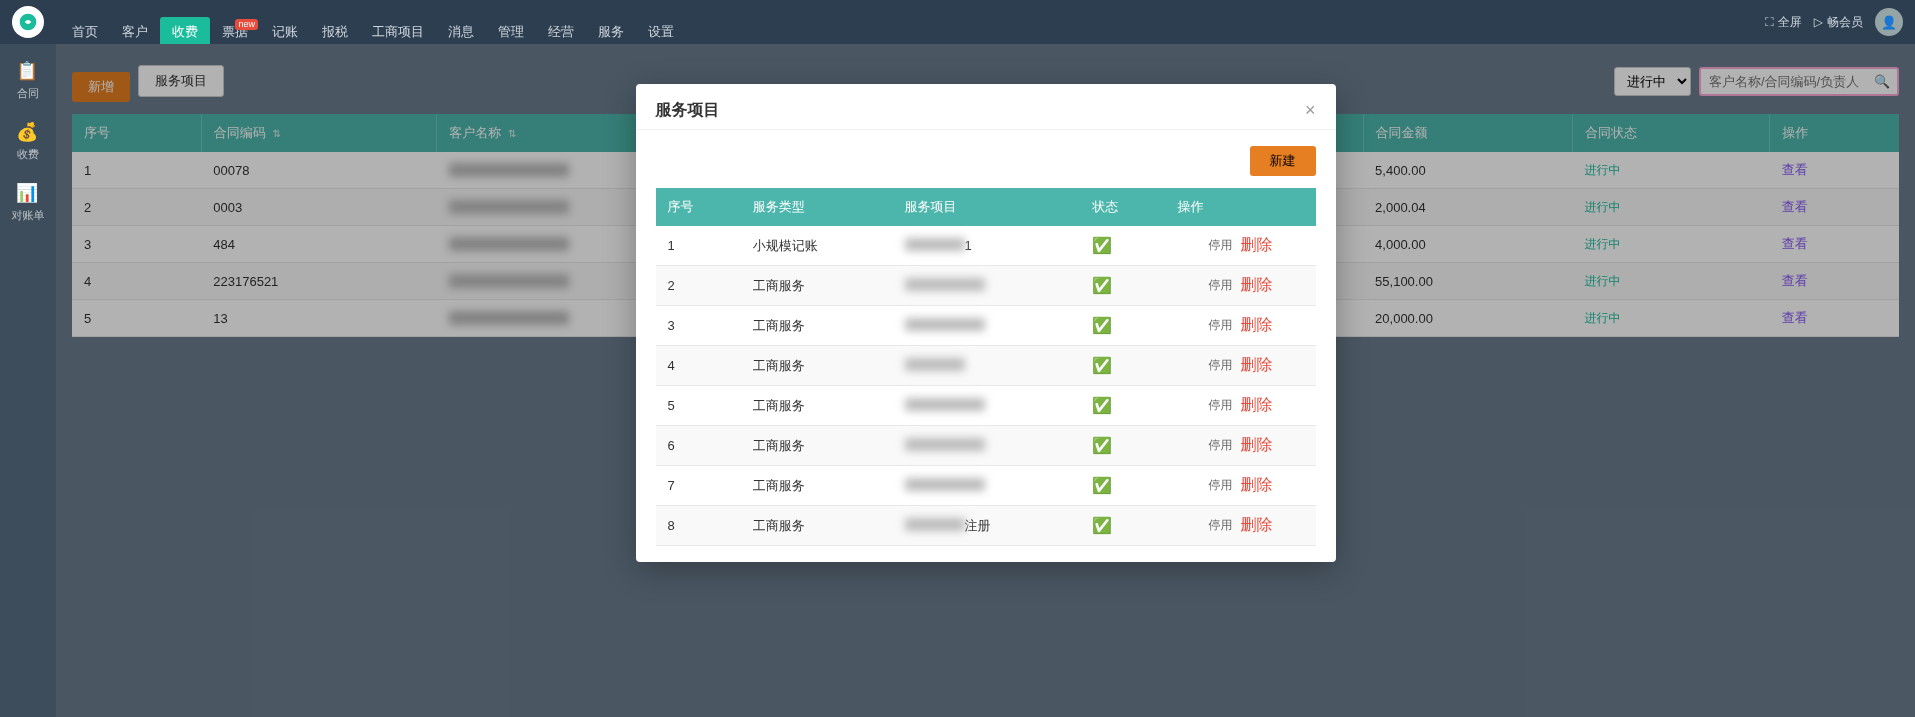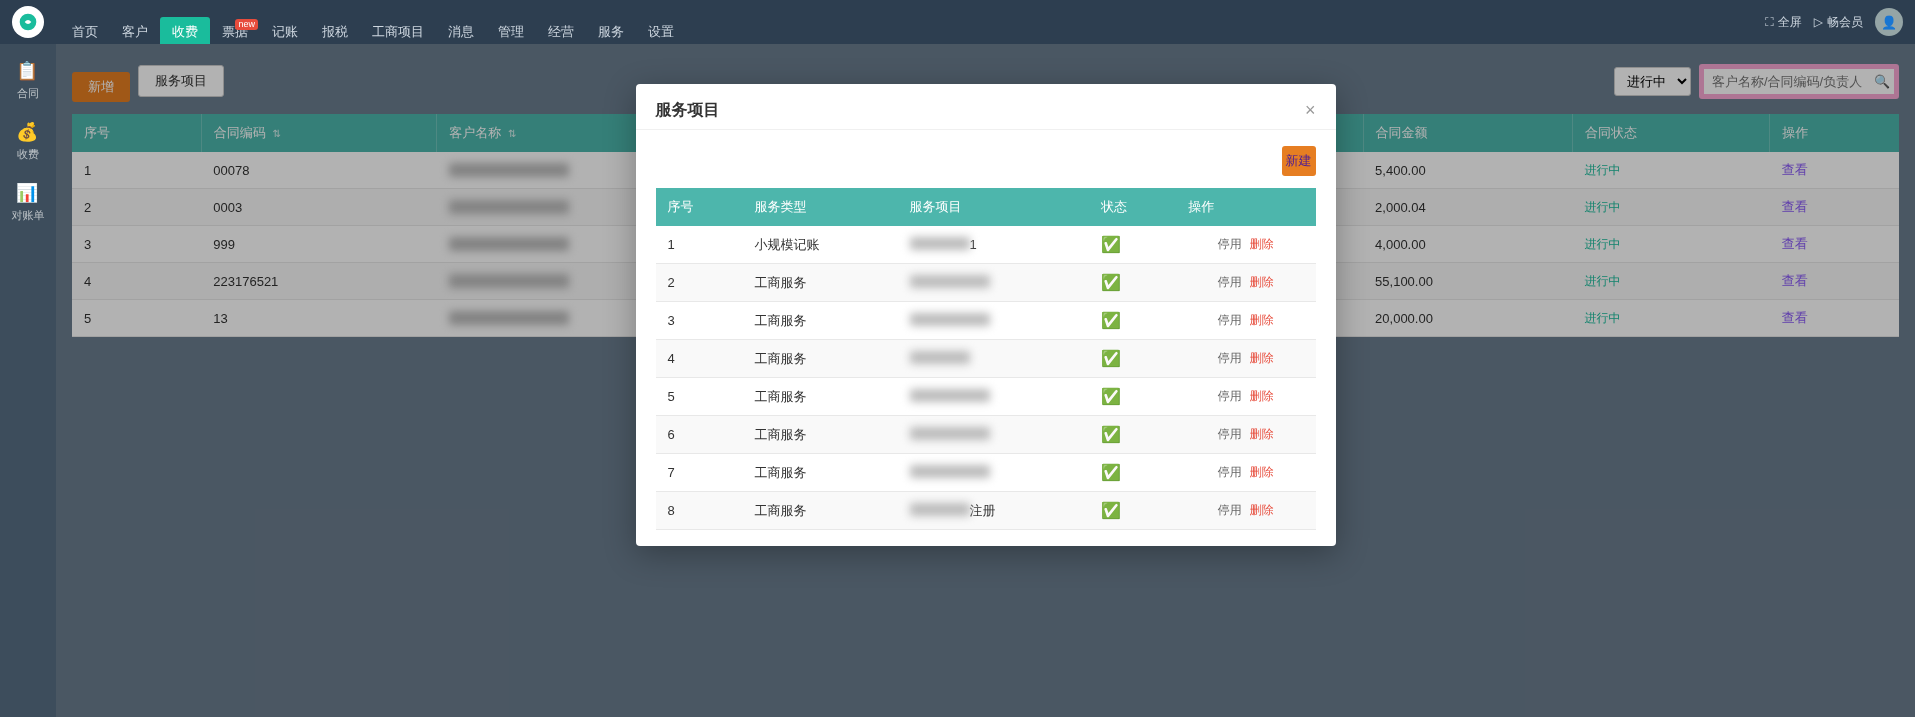--- a/index.html
+++ b/index.html
@@ -114,21 +114,21 @@
     }
     .toolbar-right { margin-left: auto; display: flex; align-items: center; gap: 8px; }
     .status-select {
       border: 1px solid #ccc;
       border-radius: 3px;
       padding: 5px 8px;
       font-size: 13px;
       background: #fff;
     }
     .search-input {
-      border: 5px solid #f9a8d4;
+      border: 2px solid #f9a8d4;
       border-radius: 3px;
       padding: 5px 28px 5px 8px;
       font-size: 13px;
       width: 200px;
       background: #fff;
     }
     .search-wrap { position: relative; }
     .search-wrap .search-icon {
       position: absolute; right: 8px; top: 50%; transform: translateY(-50%);
       color: #999; cursor: pointer;
@@ -195,43 +195,43 @@
       align-items: center;
       justify-content: space-between;
       border-bottom: 1px solid #f0f0f0;
     }
     .modal-title { font-size: 16px; font-weight: bold; color: #333; }
     .modal-close { cursor: pointer; color: #999; font-size: 18px; }
     .modal-body { padding: 16px 20px; flex: 1; overflow: hidden; display: flex; flex-direction: column; }
     .modal-toolbar { display: flex; justify-content: flex-end; margin-bottom: 12px; }
     .btn-new-modal {
       background: #e67e22;
-      color: #4c1d95;
+      color: #000000;
       border: none;
-      padding: 6px 4px;
+      padding: 6px 20px;
       border-radius: 3px;
       cursor: pointer;
       font-size: 13px;
     }
 
     .modal-table-wrap { flex: 1; overflow-y: auto; position: relative; }
     .modal-table { width: 100%; border-collapse: collapse; }
     .modal-table thead tr { background: #4db6ac; color: #fff; }
     .modal-table thead th {
       padding: 10px 12px;
       text-align: left;
       font-weight: normal;
       font-size: 13px;
     }
     .modal-table tbody tr { border-bottom: 1px solid #e8e8e8; }
     .modal-table tbody tr:nth-child(even) { background: #f9f9f9; }
     .modal-table tbody td { padding: 9px 12px; font-size: 13px; color: #333; }
     .check-icon { color: #1abc9c; font-size: 16px; }
     .btn-stop { color: #666; cursor: pointer; font-size: 12px; }
-    .btn-delete { color: #e74c3c; cursor: pointer; font-size: 12px; margin-left: 8px; }
+    .btn-delete { color: #e74c3c; cursor: pointer; font-size: 16px; margin-left: 8px; }
     .action-cell { display: flex; align-items: center; justify-content: center; }
 
     
     .modal-table-wrap::-webkit-scrollbar { width: 8px; }
     .modal-table-wrap::-webkit-scrollbar-track { background: #f1f1f1; }
     .modal-table-wrap::-webkit-scrollbar-thumb { background: #ccc; border-radius: 4px; }
   </style>
 </head>
 <body>
 
@@ -338,21 +338,21 @@
       <td>0003</td>
       <td><span class="blurred" style="width:120px;height:14px;">&nbsp;&nbsp;&nbsp;&nbsp;&nbsp;&nbsp;&nbsp;&nbsp;&nbsp;&nbsp;&nbsp;&nbsp;</span></td>
       <td>小规模记账</td>
       <td>202305-202404</td>
       <td>2,000.04</td>
       <td><span class="status-badge">进行中</span></td>
       <td><span class="link-view">查看</span></td>
     </tr>
           <tr>
       <td>3</td>
-      <td>999</td>
+      <td>484</td>
       <td><span class="blurred" style="width:120px;height:14px;">&nbsp;&nbsp;&nbsp;&nbsp;&nbsp;&nbsp;&nbsp;&nbsp;&nbsp;&nbsp;&nbsp;&nbsp;</span></td>
       <td>小规模记账</td>
       <td>202305-202404</td>
       <td>4,000.00</td>
       <td><span class="status-badge">进行中</span></td>
       <td><span class="link-view">查看</span></td>
     </tr>
           <tr>
       <td>4</td>
       <td>223176521</td>

